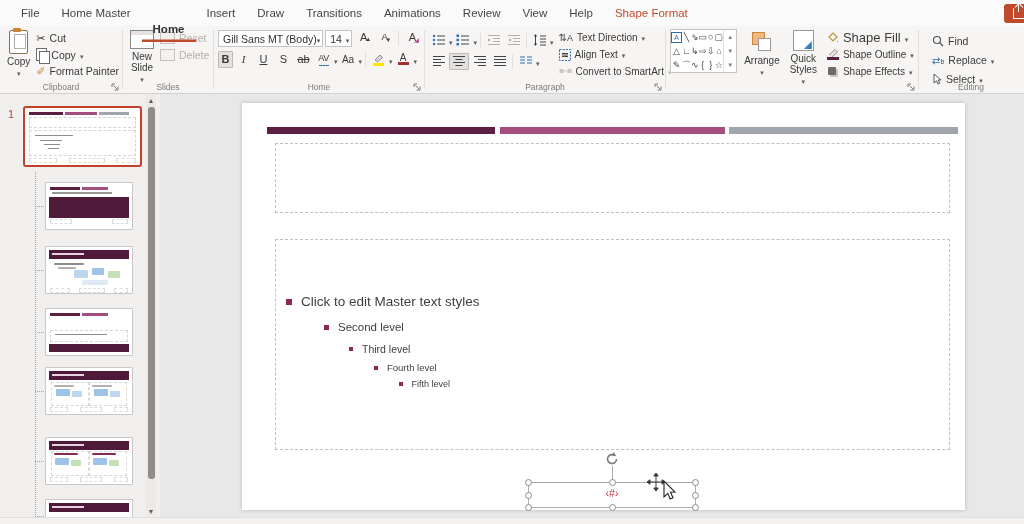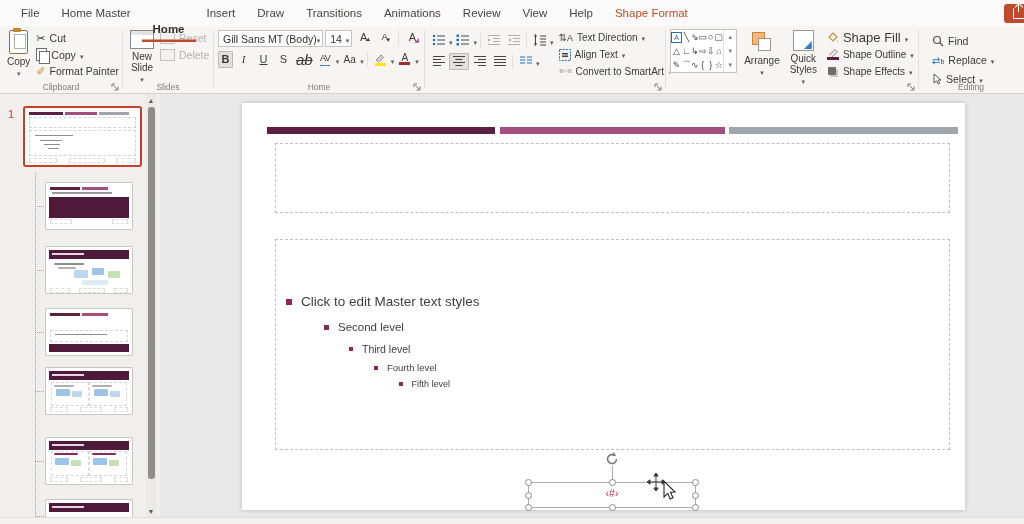--- a/index.html
+++ b/index.html
@@ -212,21 +212,21 @@
           <span class="ibtn">A<span style="font-size:6px;margin-top:-9px;margin-left:9px;">▲</span></span>
           <span class="ibtn" style="font-size:9.5px;">A<span style="font-size:6px;margin-top:-7px;margin-left:7px;">▼</span></span>
           <span class="isep"></span>
           <span class="ibtn">A<span style="font-size:6px;color:#b24a8a;margin-top:-8px;margin-left:8px;">◢</span></span>
         </div>
         <div class="iconrow">
           <span class="ibtn on" style="font-weight:bold;">B</span>
           <span class="ibtn" style="font-style:italic;font-family:'Liberation Serif',serif;">I</span>
           <span class="ibtn" style="text-decoration:underline;">U</span>
           <span class="ibtn">S</span>
-          <span class="ibtn" style="text-decoration:line-through;font-size:15px;font-style:italic;">ab</span>
+          <span class="ibtn" style="text-decoration:line-through;font-size:11px;">ab</span>
           <span class="ibtn" style="font-size:9px;letter-spacing:-0.5px;">
             <span>AV</span>
             <span class="dashblue"></span>
           </span>
           <span class="caret"></span>
           <span class="ibtn" style="font-size:10px;">Aa</span>
           <span class="caret"></span>
           <span class="isep"></span>
           <span class="ibtn">
             <svg class="mi" width="12" height="10">
@@ -348,20 +348,21 @@
                   <rect x="0.5" y="3" width="4" height="4" fill="#c9c7c5"></rect>
                   <rect x="8.5" y="3" width="4" height="4" fill="#c9c7c5"></rect>
                   <path d="M5.2 5 H7.8" stroke="#c9c7c5" stroke-width="1.2"></path>
                 </svg>
             </span>
             <span>Convert to SmartArt</span>
             <span class="caret"></span>
           </div>
         </div>
       </div>
+      <span class="group-label">Paragraph</span>
       <span class="launcher">
         <svg class="mi" width="8" height="8">
             <path d="M1 1 H4 M1 1 V4 M2.5 2.5 L6 6 M7 3.5 V7 H3.5" stroke="#7d7b79" stroke-width="1" fill="none"></path>
           </svg>
       </span>
     </div>
     <div class="gsep"></div>
 
     <div class="group" style="width:252px;">
       <div class="gcontent" style="gap:4px;">

